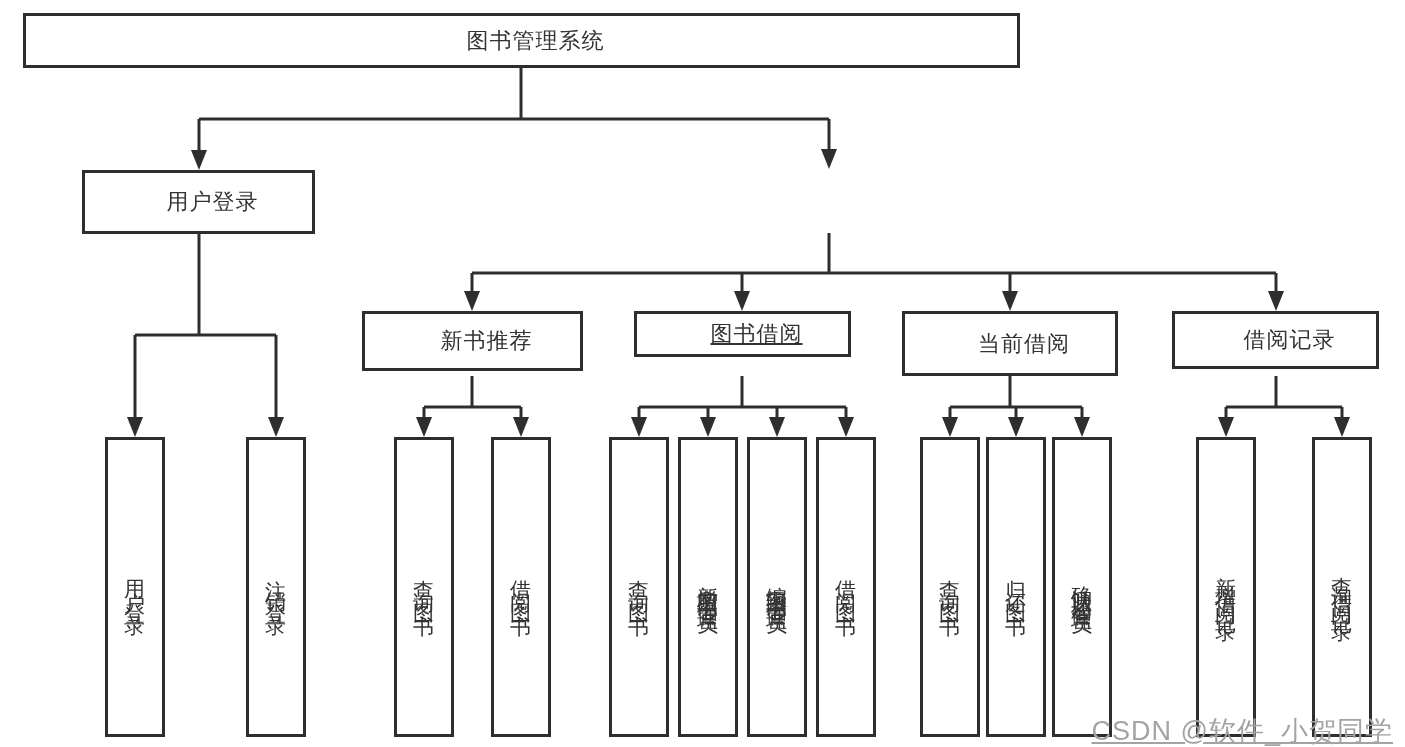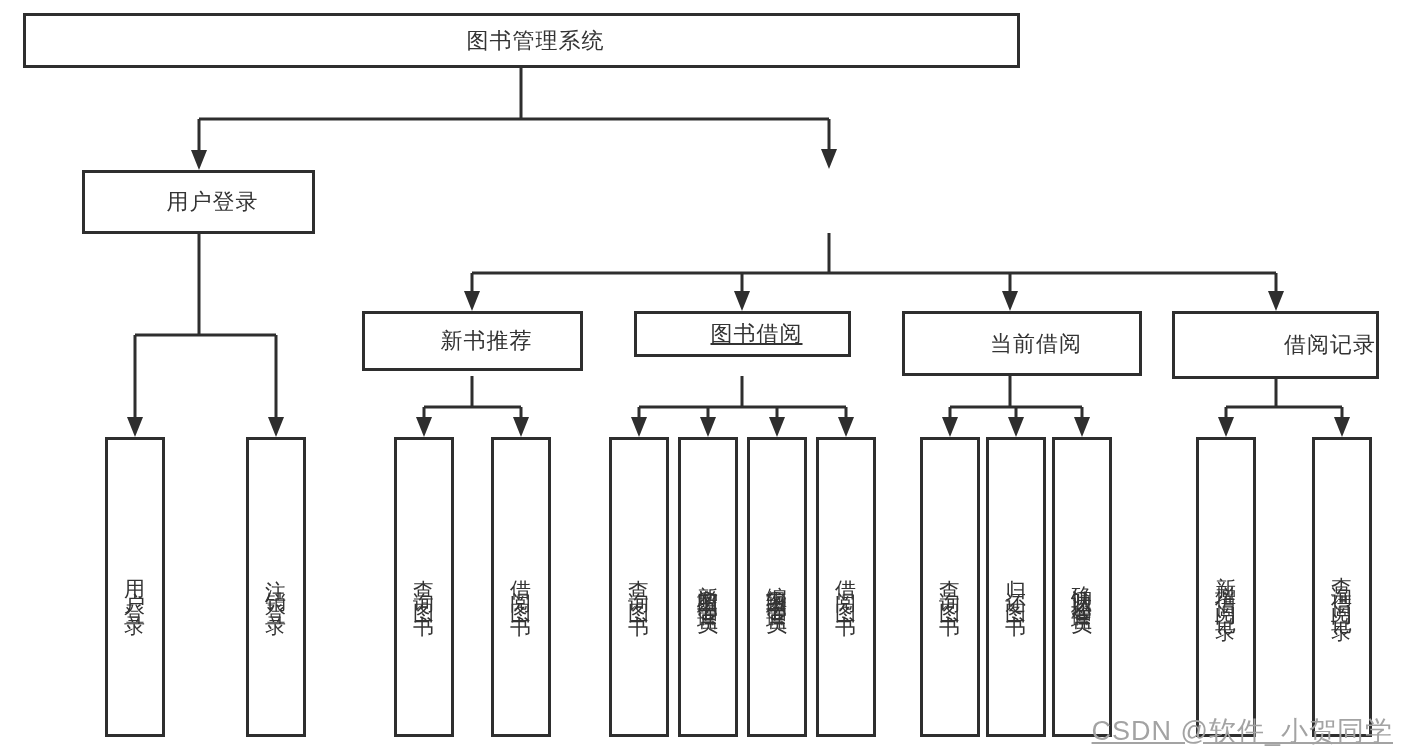--- a/index.html
+++ b/index.html
@@ -115,24 +115,24 @@
   <div class="node h" style="left:82px; top:170px; width:233px; height:64px;">
     <span>用户登录</span>
   </div>
 
   <div class="node h" style="left:362px; top:311px; width:221px; height:60px;">
     <span>新书推荐</span>
   </div>
   <div class="node h" style="left:634px; top:311px; width:217px; height:46px;text-decoration:underline;">
     <span>图书借阅</span>
   </div>
-  <div class="node h" style="left:902px; top:311px; width:240px; height:65px;">
+  <div class="node h" style="left:902px; top:311px; width:216px; height:65px;">
     <span>当前借阅</span>
   </div>
-  <div class="node h" style="left:1172px; top:311px; width:207px; height:68px;justify-content:flex-end;">
+  <div class="node h" style="left:1172px; top:311px; width:207px; height:58px;">
     <span>借阅记录</span>
   </div>
 
   <div class="node v" style="left:105px; top:437px;">
     <span class="v-label">用户登录</span>
   </div>
   <div class="node v" style="left:246px; top:437px;">
     <span class="v-label">注销登录</span>
   </div>
 

